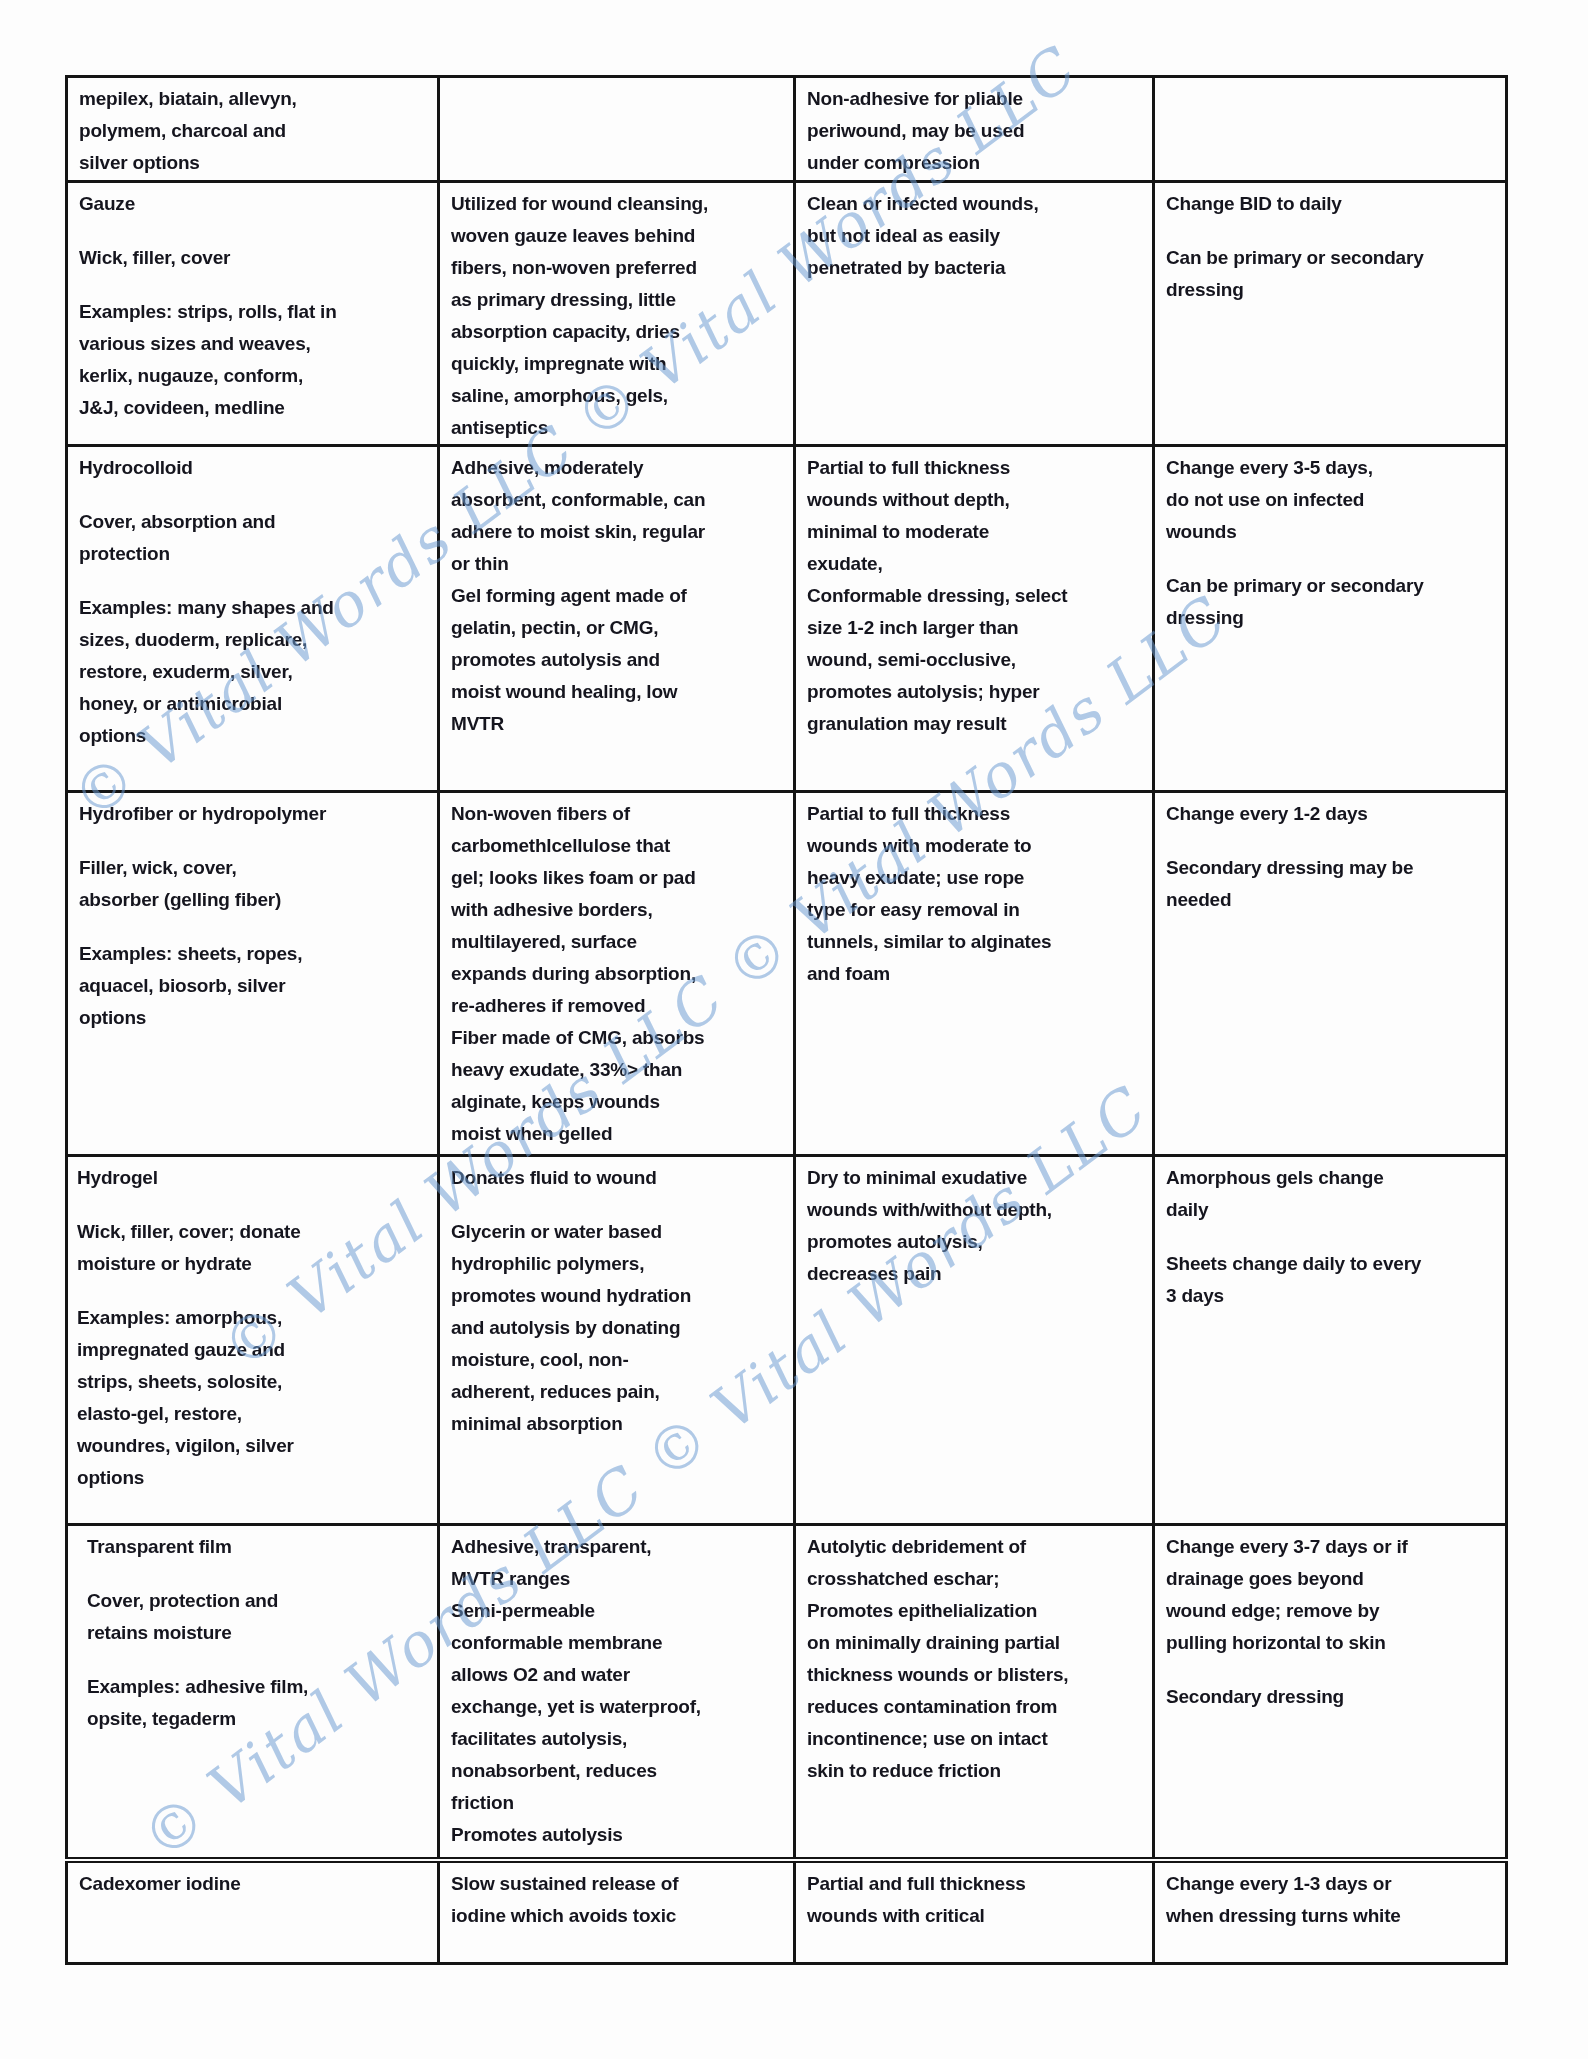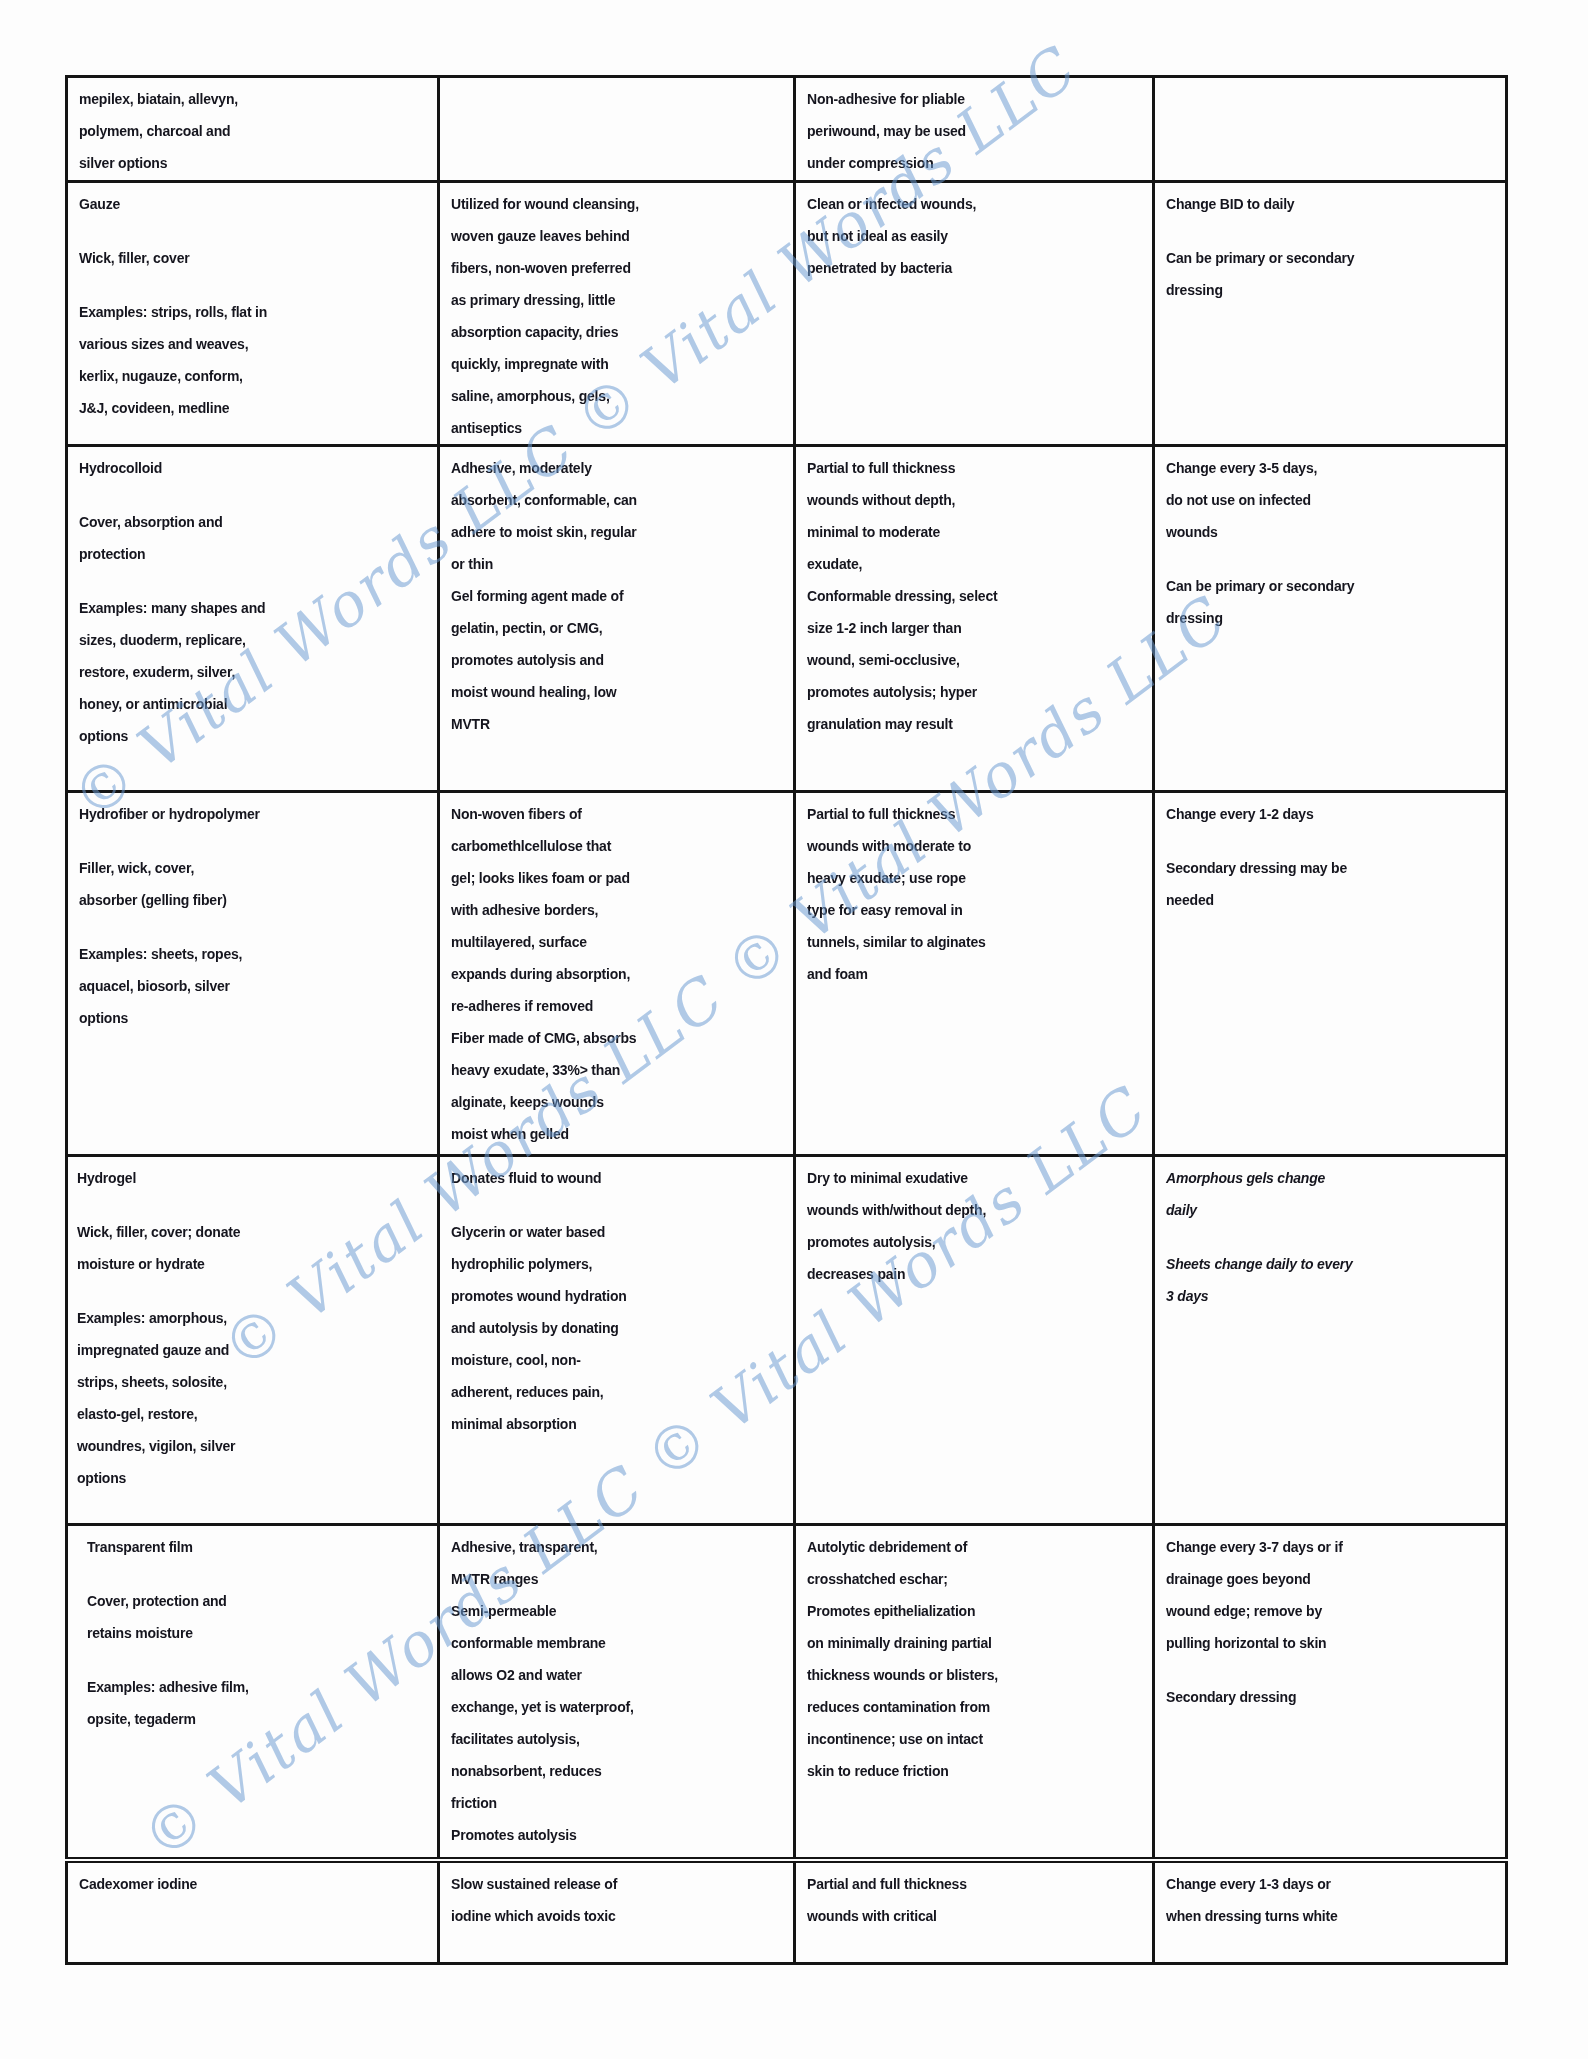--- a/index.html
+++ b/index.html
@@ -24,21 +24,21 @@
     padding:0;
   }
   table.dressing-table tr.dbl td {
     border-top:6px double #141414;
   }
   .cin {
     overflow:hidden;
     padding:5px 6px 0 11px;
     color:#15151e;
     font-weight:bold;
-    font-size:14px;
+    font-size:19px;
     line-height:32px;
     letter-spacing:-0.2px;
   }
   .ln { white-space:nowrap; }
   .gap { height:22px; }
   .wm {
     position:absolute;
     font-family:"DejaVu Serif", serif;
     font-style:italic;
     font-size:60px;
@@ -258,21 +258,21 @@
           </td>
           <td>
             <div class="cin" style="height: 361px;">
               <div class="ln">Dry to minimal exudative</div>
               <div class="ln">wounds with/without depth,</div>
               <div class="ln">promotes autolysis,</div>
               <div class="ln">decreases pain</div>
             </div>
           </td>
           <td>
-            <div class="cin" style="height: 361px; font-style: italic;">
+            <div class="cin" style="height: 361px;">
               <div class="ln">Amorphous gels change</div>
               <div class="ln">daily</div>
               <div class="gap"></div>
               <div class="ln">Sheets change daily to every</div>
               <div class="ln">3 days</div>
             </div>
           </td>
         </tr>
         <tr>
           <td>

